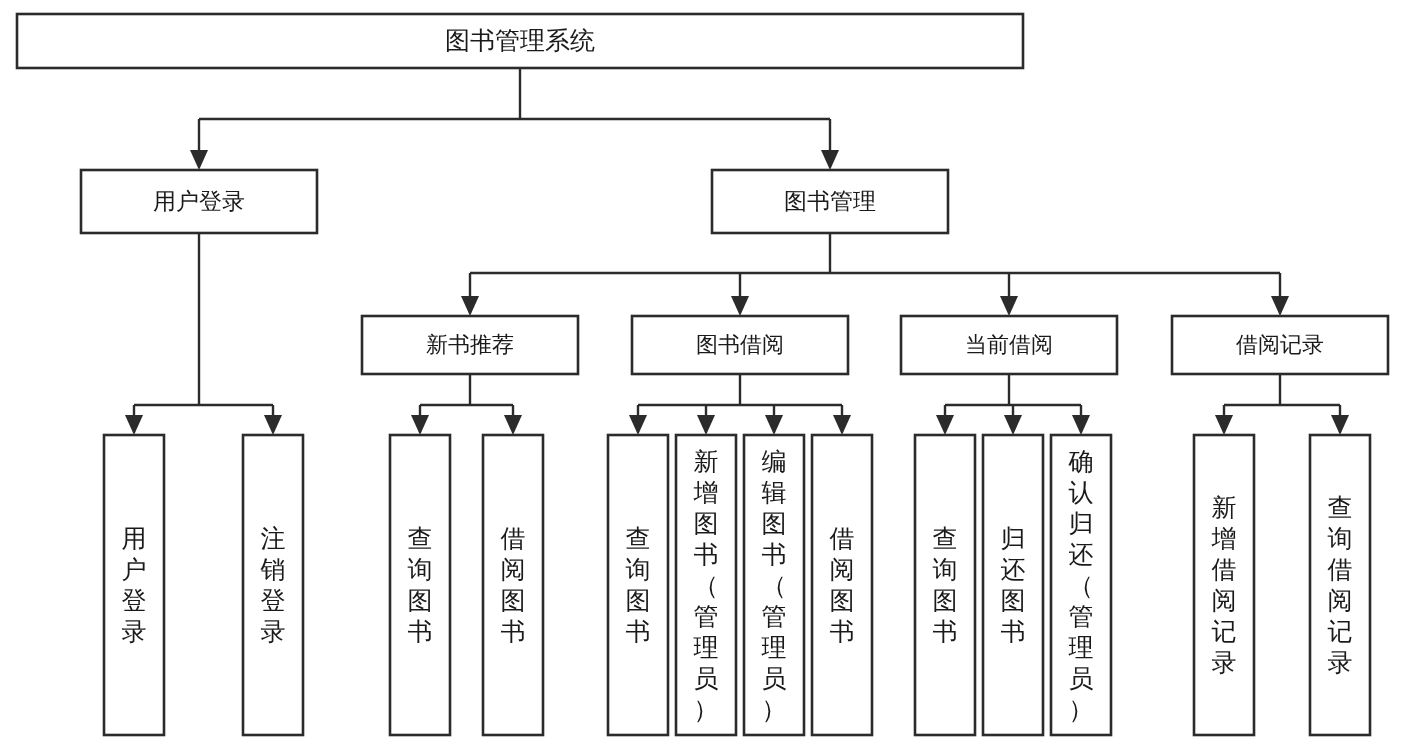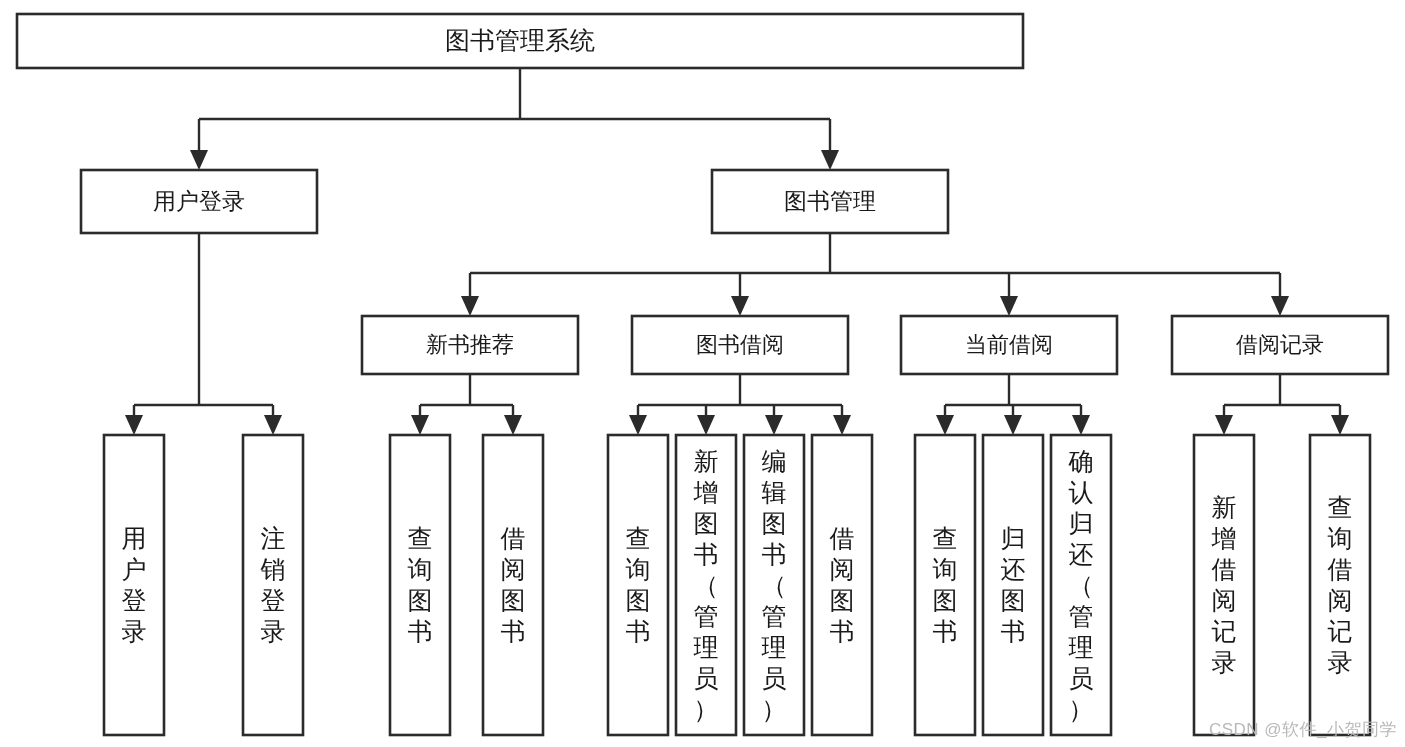--- a/index.html
+++ b/index.html
@@ -203,14 +203,13 @@
         <g>
           <rect x="1194" y="435" width="60" height="300" class="node-rect"></rect>
           <text x="1224" class="vlabel"><tspan x="1224" y="516.2">新</tspan><tspan x="1224" y="547.2">增</tspan><tspan x="1224" y="578.2">借</tspan><tspan x="1224" y="609.2">阅</tspan><tspan x="1224" y="640.2">记</tspan><tspan x="1224" y="671.2">录</tspan></text>
         </g>
         <g>
           <rect x="1310" y="435" width="60" height="300" class="node-rect"></rect>
           <text x="1340" class="vlabel"><tspan x="1340" y="516.2">查</tspan><tspan x="1340" y="547.2">询</tspan><tspan x="1340" y="578.2">借</tspan><tspan x="1340" y="609.2">阅</tspan><tspan x="1340" y="640.2">记</tspan><tspan x="1340" y="671.2">录</tspan></text>
         </g>
       </g>
     </svg>
-  <div class="watermark">CSDN @软件_小贺同学</div>
 </div>
 
 </body></html>

